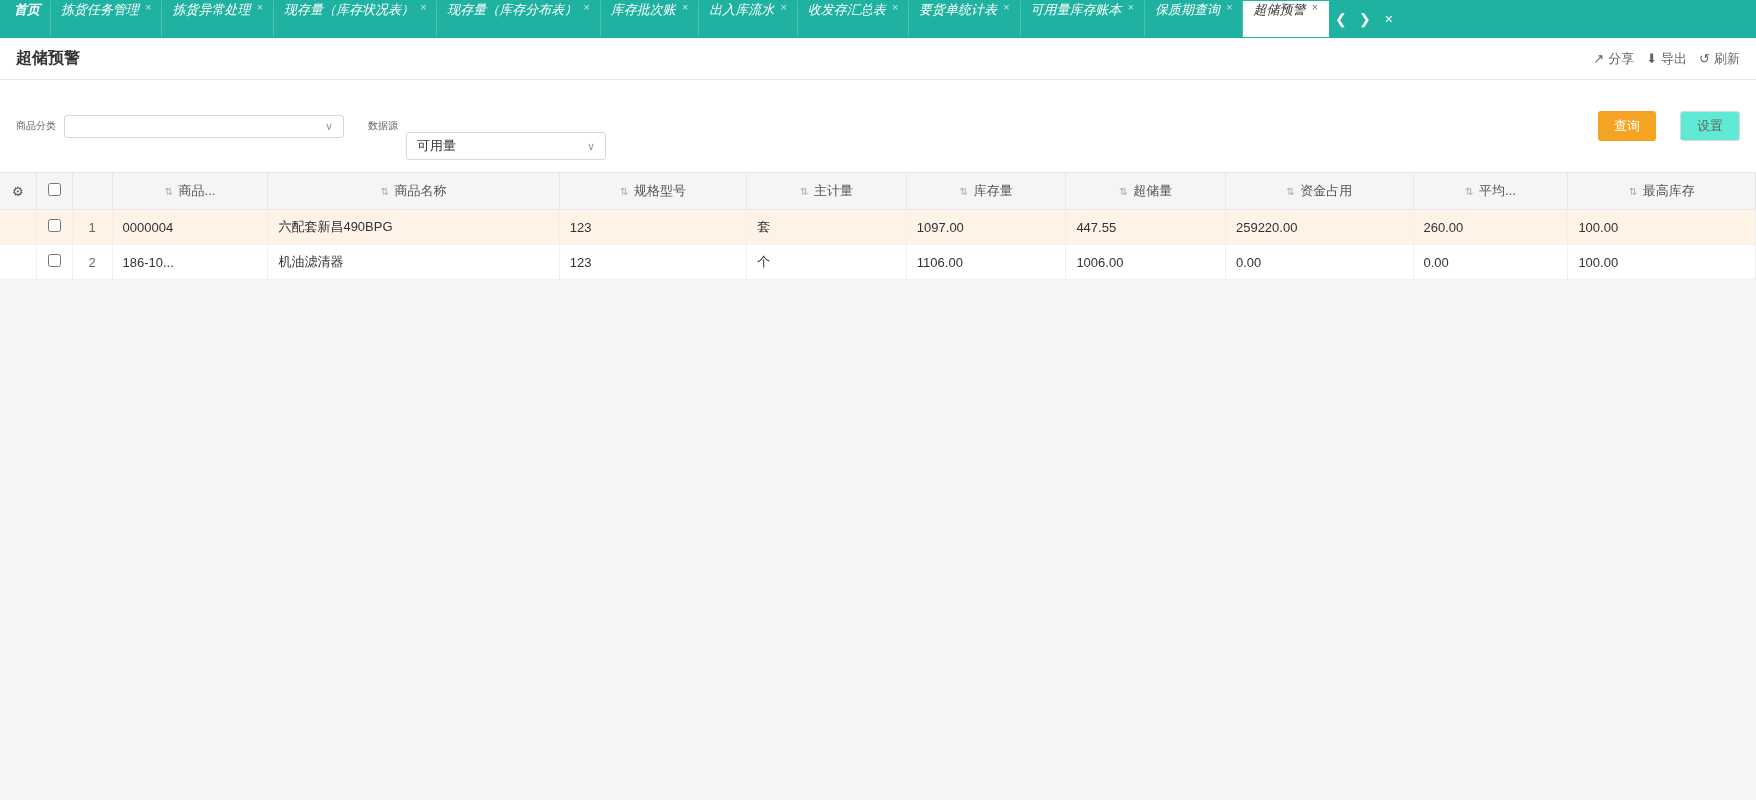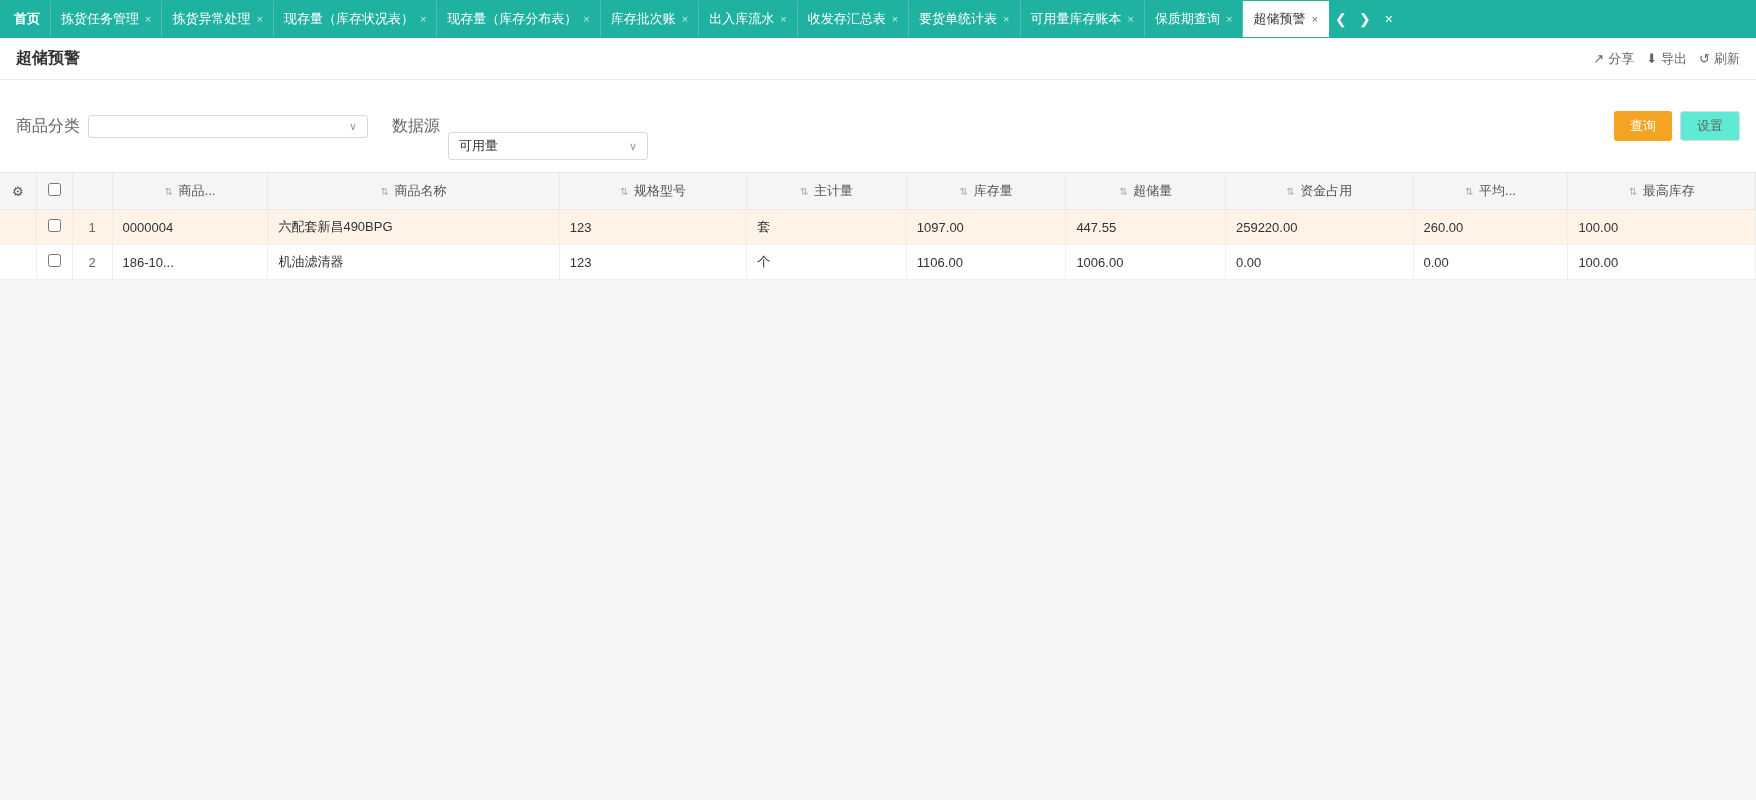--- a/index.html
+++ b/index.html
@@ -9,28 +9,28 @@
     .top-nav {
       display: flex;
       align-items: center;
       background: #20b2a0;
       height: 38px;
       overflow: hidden;
       padding: 0 4px;
     }
     .nav-tab {
       display: flex;
-      align-items: center;
       padding: 0 10px;
       height: 36px;
       color: #fff;
       font-size: 13px;
       white-space: nowrap;
       cursor: pointer;
       border-right: 1px solid rgba(255,255,255,0.2);
+      font-style: italic;
     }
     .nav-tab.active { background: #fff; color: #333; }
     .nav-tab .close-x {
       margin-left: 6px;
       font-size: 11px;
       opacity: 0.7;
     }
     .nav-tab.home { font-weight: bold; }
     .nav-arrow {
       display: flex;
@@ -78,39 +78,39 @@
       display: flex;
       align-items: center;
       gap: 24px;
       border-bottom: 1px solid #e8e8e8;
     }
     .filter-item {
       display: flex;
       align-items: center;
       gap: 8px;
     }
-    .filter-label { color: #666; font-size: 16px; }
+    .filter-label { color: #666; font-size: 10px; }
     .filter-select {
       display: flex;
       align-items: center;
       border: 1px solid #d9d9d9;
       border-radius: 3px;
       padding: 4px 10px;
       background: #fff;
       min-width: 280px;
       cursor: pointer;
       justify-content: space-between;
     }
     .filter-select .placeholder { color: #999; font-size: 13px; }
     .filter-select .arrow { color: #999; font-size: 11px; }
 
     .filter-actions {
       margin-left: auto;
       display: flex;
-      gap: 8px;
+      gap: 24px;
     }
     .btn-query {
       background: #f5a323;
       color: #fff;
       border: none;
       border-radius: 3px;
       padding: 5px 16px;
       cursor: pointer;
       font-size: 13px;
     }

